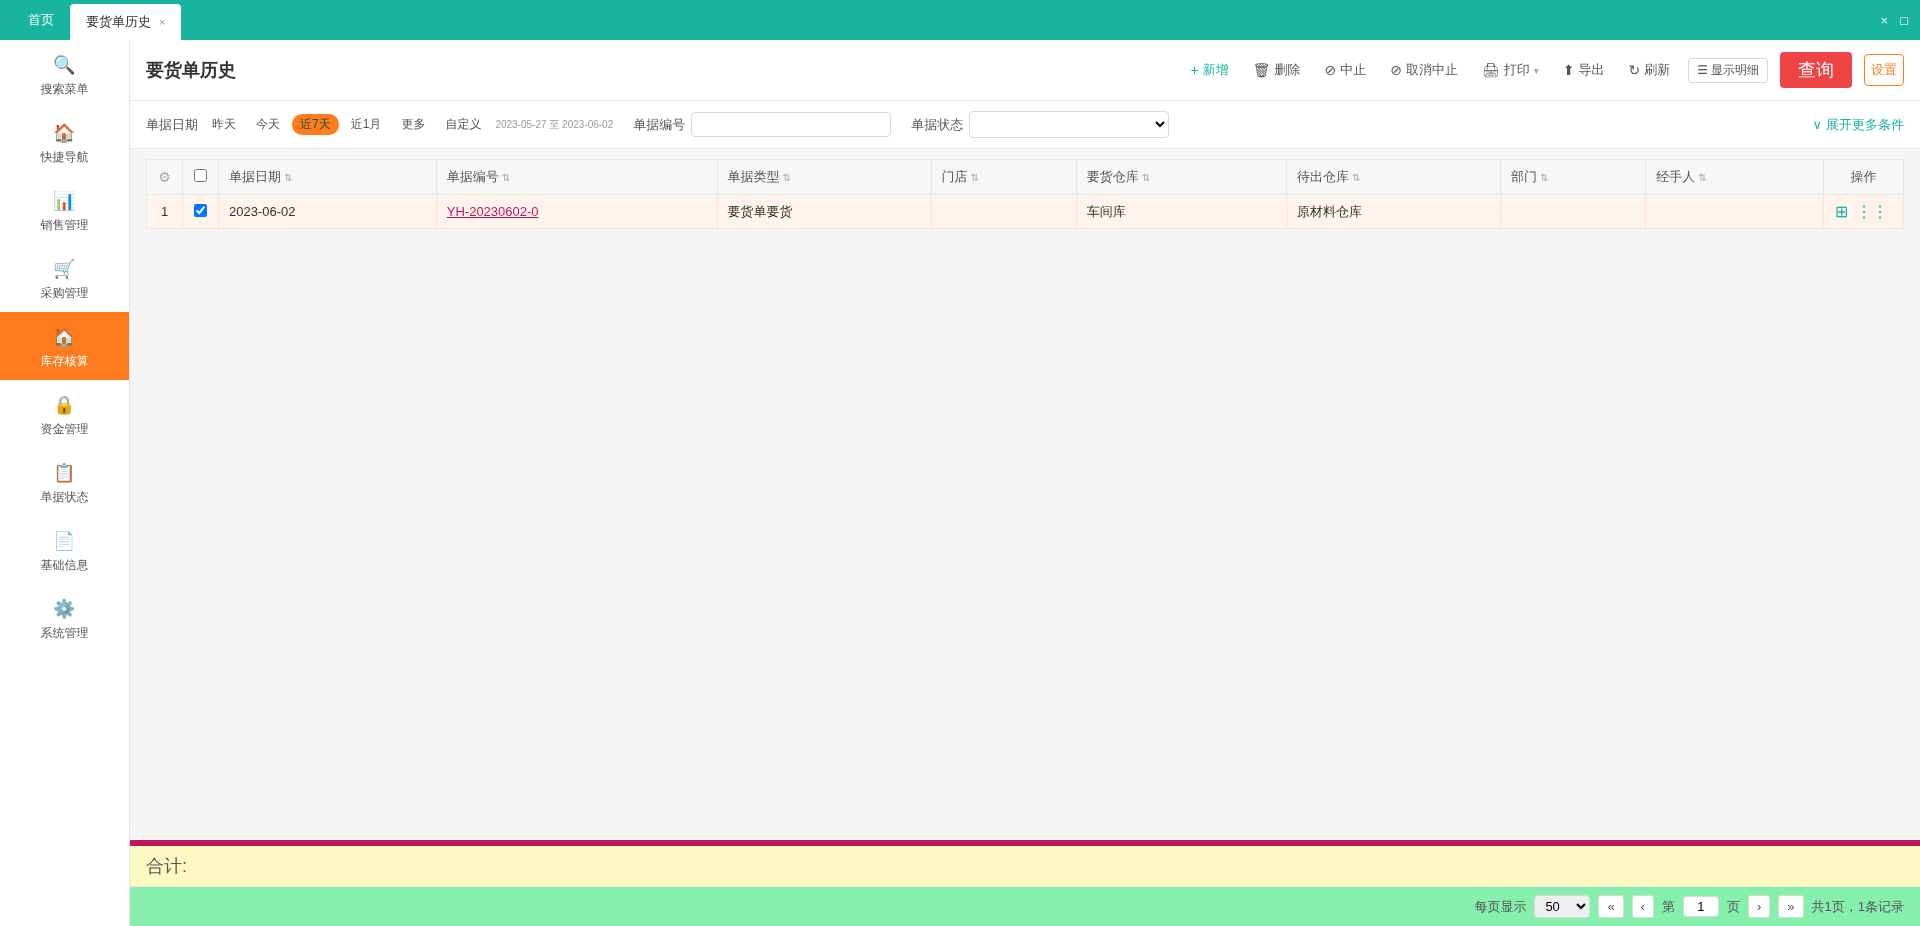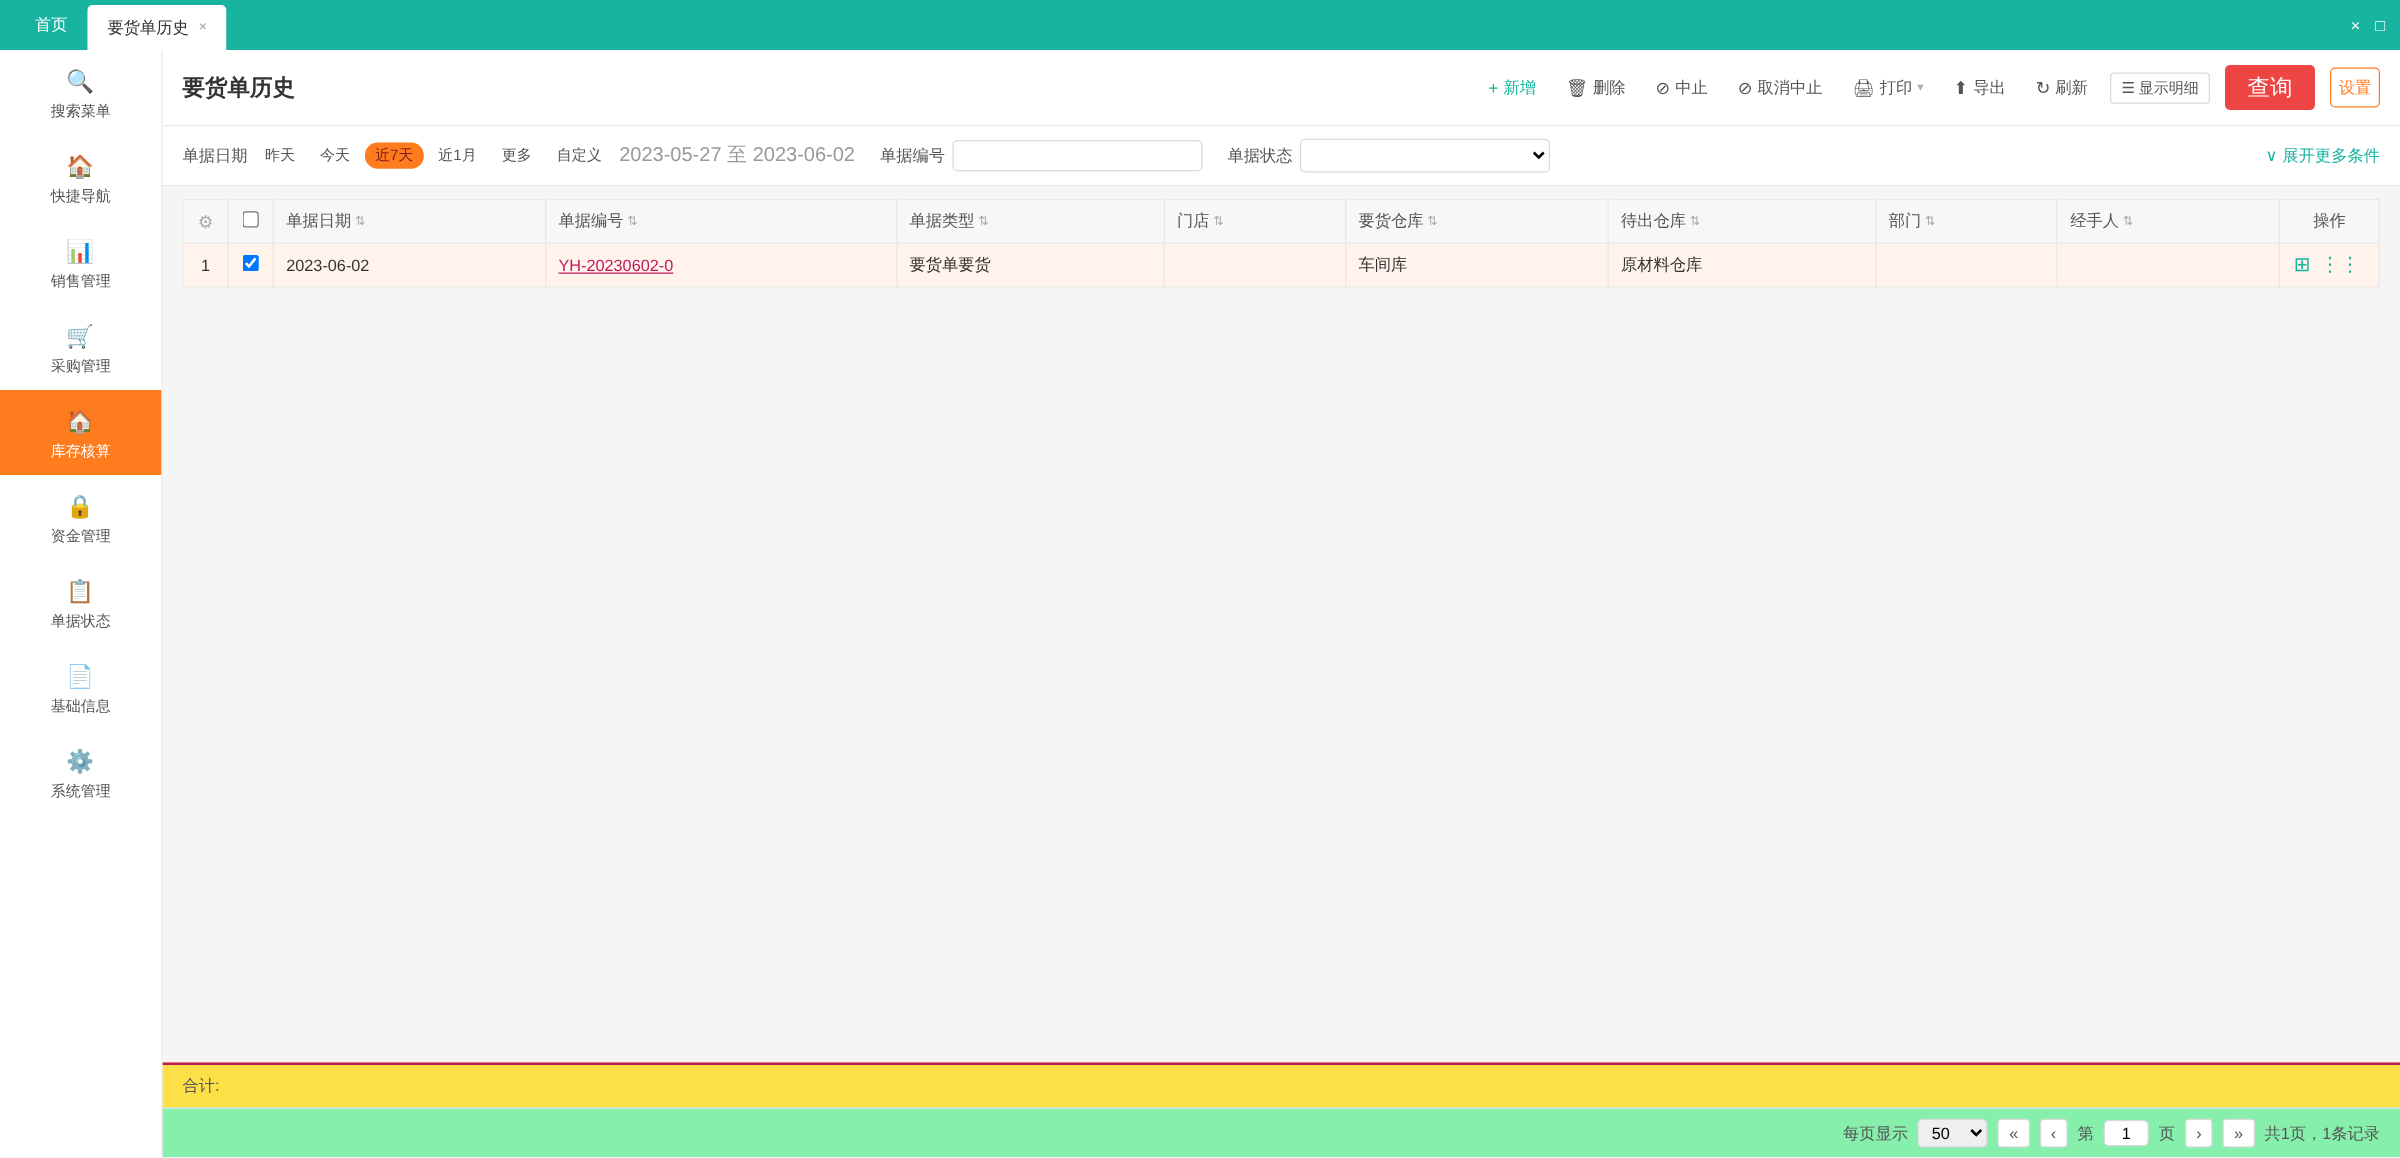--- a/index.html
+++ b/index.html
@@ -36,38 +36,38 @@
     .btn-primary { background: #ef4444; color: #fff; border: none; padding: 6px 18px; border-radius: 4px; cursor: pointer; font-size: 18px; }
     .btn-setting { background: #fff; color: #ff7c1e; border: 1px solid #ff7c1e; padding: 6px 6px; border-radius: 4px; cursor: pointer; font-size: 13px; }
 
     
     .filter-area { background: #fff; padding: 10px 16px; border-bottom: 1px solid #e8e8e8; flex-shrink: 0; }
     .filter-row { display: flex; align-items: center; gap: 20px; flex-wrap: wrap; }
     .filter-item { display: flex; align-items: center; gap: 6px; }
     .filter-label { color: #555; font-size: 13px; white-space: nowrap; }
     .filter-date-btns { display: flex; gap: 4px; align-items: center; }
     .date-btn { padding: 2px 8px; border-radius: 3px; cursor: pointer; font-size: 12px; color: #555; border: none; background: transparent; }
-    .date-btn.active { background: #ff7c1e; color: #7f1d1d; border-radius: 10px; }
-    .date-range-text { font-size: 16px; color: #999; }
+    .date-btn.active { background: #ff7c1e; color: #14532d; border-radius: 10px; }
+    .date-range-text { font-size: 10px; color: #999; }
     .filter-input { border: 1px solid #d9d9d9; border-radius: 4px; padding: 4px 8px; font-size: 13px; width: 200px; outline: none; }
     .filter-select { border: 1px solid #d9d9d9; border-radius: 4px; padding: 4px 8px; font-size: 13px; width: 200px; outline: none; background: #fff; }
     .expand-more { color: #18b4a0; cursor: pointer; font-size: 13px; display: flex; align-items: center; gap: 4px; margin-left: auto; }
 
     
     .table-area { flex: 1; overflow: auto; padding: 10px 16px; }
     .data-table { width: 100%; border-collapse: collapse; background: #fff; font-size: 13px; }
     .data-table th { background: #f7f7f7; border: 1px solid #e8e8e8; padding: 8px 10px; text-align: left; color: #555; font-weight: normal; white-space: nowrap; }
     .data-table td { border: 1px solid #e8e8e8; padding: 7px 10px; color: #333; }
     .data-table tr.selected td { background: #fff3eb; }
     .link-text { color: #be185d; cursor: pointer; text-decoration: underline; }
     .settings-icon { color: #aaa; cursor: pointer; font-size: 14px; }
     .action-icon { color: #18b4a0; cursor: pointer; font-size: 16px; margin-right: 4px; }
     
     
-    .table-footer { background: #fde047; border-top: 2px solid #be185d; padding: 8px 16px; flex-shrink: 0; font-size: 13px; color: #555; }
+    .table-footer { background: #fef9c3; border-top: 6px solid #be185d; padding: 8px 16px; flex-shrink: 0; font-size: 18px; color: #555; }
     
     
     .pagination { background: #86efac; border-top: 1px solid #e8e8e8; padding: 8px 16px; display: flex; align-items: center; justify-content: flex-end; gap: 8px; flex-shrink: 0; font-size: 13px; color: #555; }
     .page-size-select { border: 1px solid #d9d9d9; border-radius: 4px; padding: 2px 6px; font-size: 13px; outline: none; }
     .page-nav-btn { border: 1px solid #d9d9d9; background: #fff; padding: 3px 8px; border-radius: 3px; cursor: pointer; color: #555; font-size: 13px; }
     .page-nav-btn:disabled { color: #ccc; cursor: not-allowed; }
     .page-input { border: 1px solid #d9d9d9; border-radius: 4px; padding: 2px 6px; width: 36px; text-align: center; font-size: 13px; outline: none; }
 
     
     input[type="checkbox"] { cursor: pointer; }

